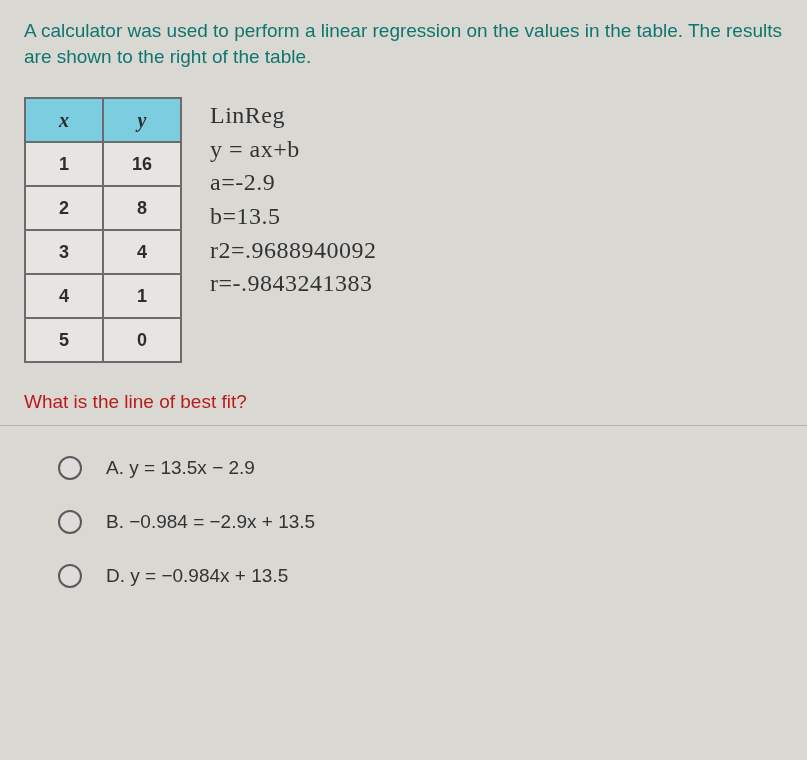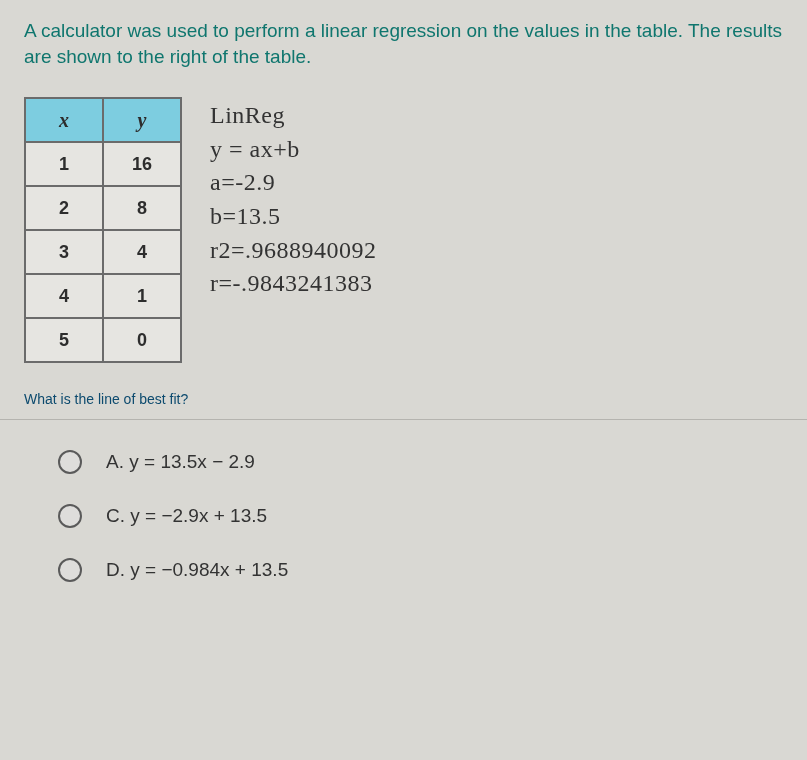--- a/index.html
+++ b/index.html
@@ -48,23 +48,23 @@
     }
     .linreg {
       font-family: Liberation Serif, serif;
       font-size: 24px;
       line-height: 1.4;
       color: #333;
       padding-top: 2px;
       letter-spacing: 0.5px;
     }
     .question {
-      font-size: 14px;
+      font-size: 19px;
       margin-bottom: 12px;
-      color: #0c4a6e;
+      color: #b91c1c;
     }
     .hr {
       border: none;
       border-top: 1px solid #b5b4af;
       margin: 10px -24px 30px -24px;
     }
     .options {
       padding-left: 34px;
     }
     .option {
@@ -134,19 +134,19 @@
 
 <hr class="hr">
 
 <div class="options">
   <div class="option">
     <span class="radio"></span>
     <span class="option-text">A.  y = 13.5x − 2.9</span>
   </div>
   <div class="option">
     <span class="radio"></span>
-    <span class="option-text">C.  y = −2.9x + 13.5</span>
+    <span class="option-text">B.  −0.984 = −2.9x + 13.5</span>
   </div>
   <div class="option">
     <span class="radio"></span>
     <span class="option-text">D.  y = −0.984x + 13.5</span>
   </div>
 </div>
 
 </body></html>

